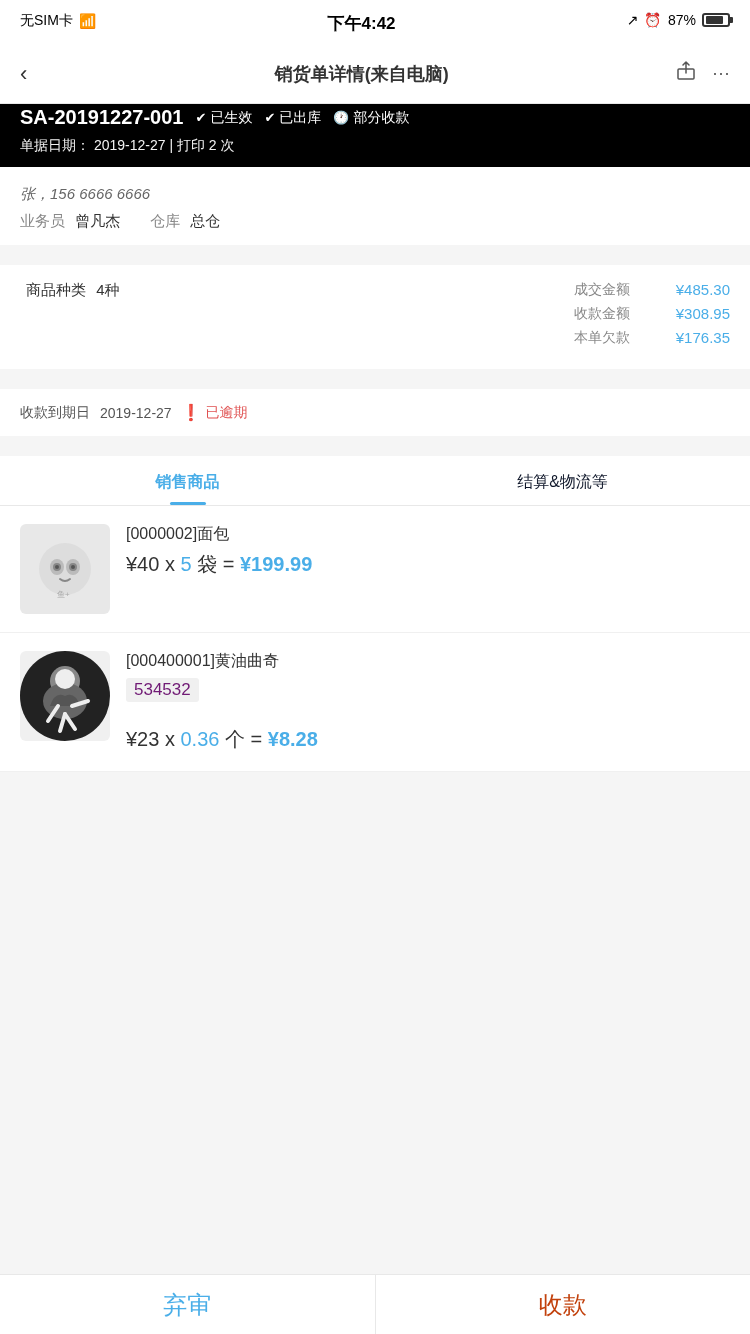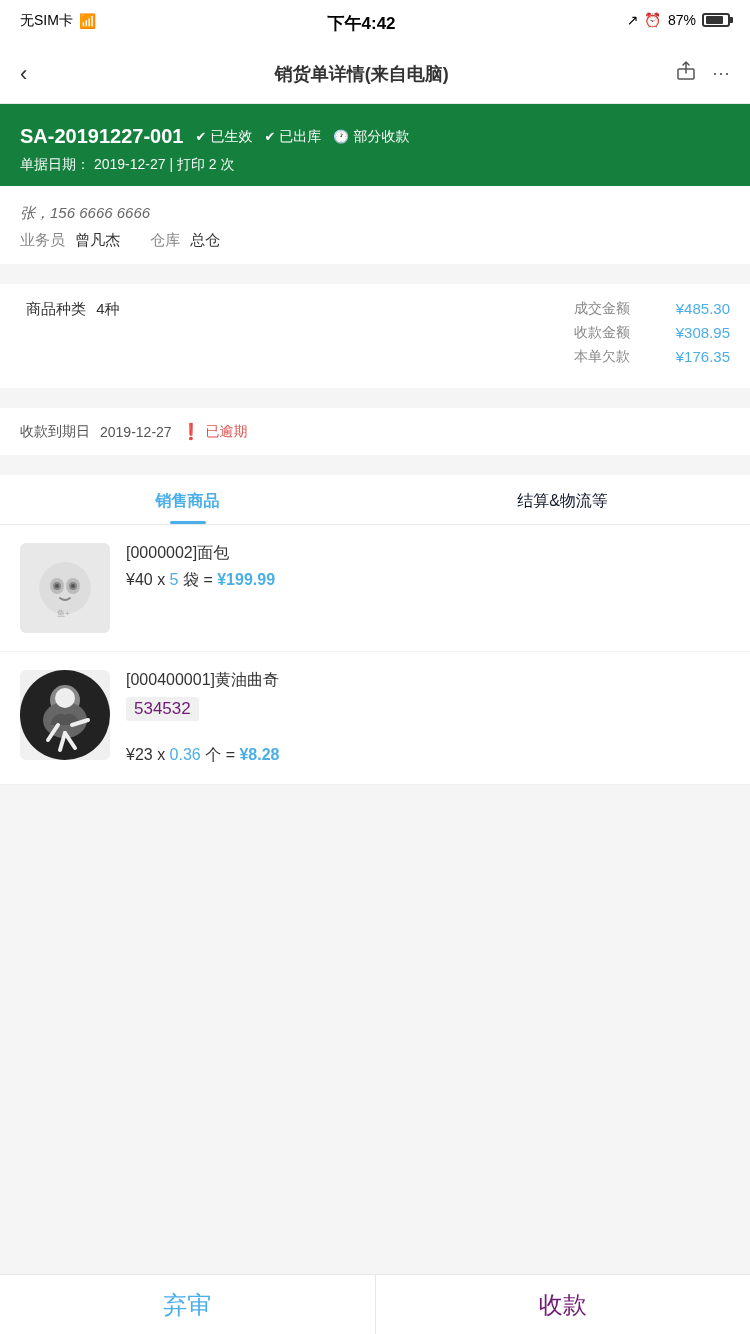--- a/index.html
+++ b/index.html
@@ -63,22 +63,22 @@
       display: flex; gap: 16px; align-items: center;
     }
     .nav-action-icon {
       font-size: 18px;
       color: #555;
       cursor: pointer;
     }
 
     
     .order-header {
-      background: #15803d;
-      padding: 21px 20px 12px;
+      background: #000000;
+      padding: 2px 20px 12px;
       color: #fff;
     }
     .order-id-row {
       display: flex;
       align-items: center;
       gap: 12px;
       flex-wrap: wrap;
       margin-bottom: 8px;
     }
     .order-id {
@@ -210,21 +210,21 @@
     .product-name {
       font-size: 16px; color: #333; font-weight: 500; margin-bottom: 6px;
     }
     .product-sku {
       display: inline-block;
       background: #f0f0f0; color: #701a75;
       font-size: 17px; padding: 2px 8px; border-radius: 3px;
       margin-bottom: 24px;
     }
     .product-price-row {
-      font-size: 16px; color: #333;
+      font-size: 20px; color: #333;
     }
     .product-price-highlight { color: #4aaee8; }
     .product-total { color: #4aaee8; font-weight: 600; }
 
     
     .bottom-bar {
       position: fixed;
       bottom: 0; left: 0;
       width: 750px;
       background: #fff;
@@ -232,21 +232,21 @@
       display: flex;
       height: 60px;
     }
     .bottom-btn {
       flex: 1;
       display: flex; align-items: center; justify-content: center;
       font-size: 24px;
       cursor: pointer;
     }
     .bottom-btn-left { color: #4aaee8; border-right: 1px solid #e8e8e8; }
-    .bottom-btn-right { color: #701a75; }
+    .bottom-btn-right { color: #c2410c; }
 
     
     .section-divider {
       height: 10px; background: #f5f5f5;
     }
 
     
     .owl-placeholder {
       width: 90px; height: 90px;
       background: #e8e8e8;

